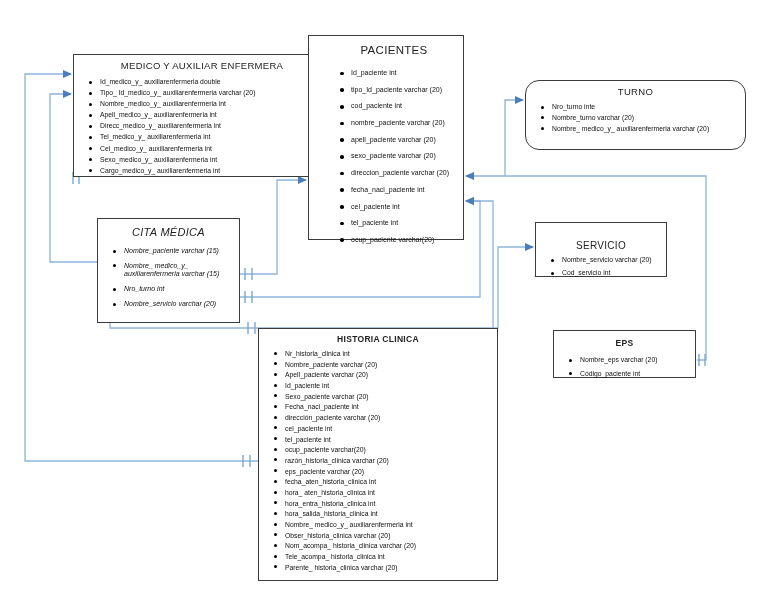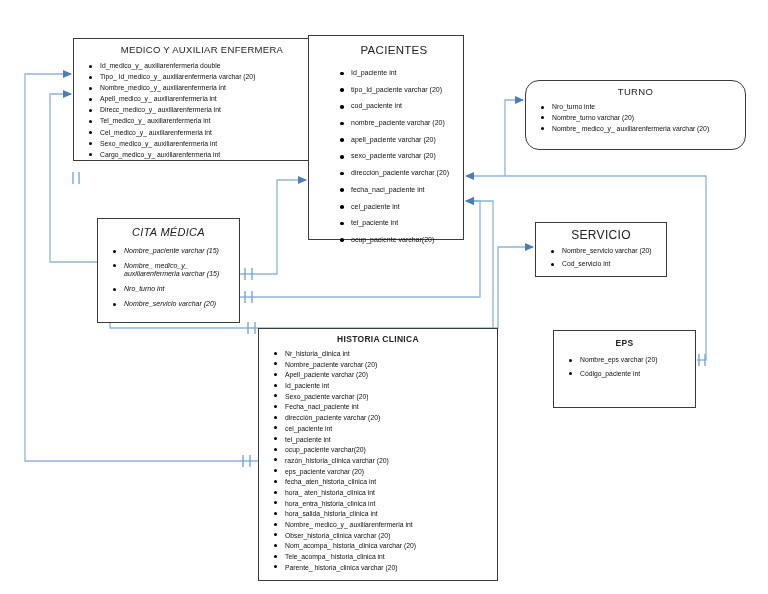--- a/index.html
+++ b/index.html
@@ -28,21 +28,21 @@
   
   .entity[data-entity-id="medico"] .entity-title{font-size:9.5px;margin-bottom:7px;}
   .entity[data-entity-id="medico"] li{margin-bottom:2.6px;}
   .entity[data-entity-id="pacientes"] .entity-title{font-size:11.5px;padding-top:8px;margin-bottom:13px;}
   .entity[data-entity-id="pacientes"] li{margin-bottom:8.2px;font-size:7px;}
   .entity[data-entity-id="pacientes"] li::before{width:3.6px;height:3.6px;}
   .entity[data-entity-id="turno"] .entity-title{font-size:9.5px;margin-bottom:6px;}
   .entity[data-entity-id="turno"] li{margin-bottom:2.4px;}
   .entity[data-entity-id="cita-medica"] .entity-title{font-size:11px;padding-top:7px;margin-bottom:9px;}
   .entity[data-entity-id="cita-medica"] li{margin-bottom:6.4px;font-size:7px;}
-  .entity[data-entity-id="servicio"] .entity-title{font-size:12px;margin-bottom:5px;}
+  .entity[data-entity-id="servicio"] .entity-title{font-size:10px;margin-bottom:5px;margin-top:12px;}
   .entity[data-entity-id="servicio"] li{margin-bottom:4.6px;}
   .entity[data-entity-id="eps"] .entity-title{font-size:8.5px;font-weight:bold;padding-top:7px;margin-bottom:8px;}
   .entity[data-entity-id="eps"] li{margin-bottom:5.2px;}
   .entity[data-entity-id="historia-clinica"] .entity-title{font-size:8.5px;font-weight:bold;margin-bottom:5px;}
   .entity[data-entity-id="historia-clinica"] li{margin-bottom:1.4px;line-height:9.3px;}
 </style>
 </head>
 <body>
 
 <div id="canvas">
@@ -69,21 +69,21 @@
         <polyline points="461,407 493,407 493,201 466,201" fill="none" stroke="#8db4dc" stroke-width="1.3" marker-end="url(#arrowhead)"></polyline>
         <polyline points="697,360 706,360 706,176 466,176" fill="none" stroke="#8db4dc" stroke-width="1.3" marker-end="url(#arrowhead)"></polyline>
         <line x1="699" x2="699" y1="354" y2="366" stroke="#7aa7d4" stroke-width="1.4"></line>
         <line x1="705" x2="705" y1="354" y2="366" stroke="#7aa7d4" stroke-width="1.4"></line>
         <polyline points="505,176 505,100 523,100" fill="none" stroke="#8db4dc" stroke-width="1.3" marker-end="url(#arrowhead)"></polyline>
         <line x1="73" x2="73" y1="172" y2="184" stroke="#7aa7d4" stroke-width="1.4"></line>
         <line x1="79" x2="79" y1="172" y2="184" stroke="#7aa7d4" stroke-width="1.4"></line>
       </g>
   </svg>
   <div id="entities">
-      <div class="entity" data-entity-id="medico" style="left: 73px; top: 38px; width: 258px; height: 123px; border-color: rgb(59, 59, 59);">
+      <div class="entity" data-entity-id="medico" style="left: 73px; top: 54px; width: 258px; height: 123px; border-color: rgb(59, 59, 59);">
         <div class="entity-title">MEDICO Y AUXILIAR ENFERMERA</div>
         <ul>
           <li>Id_medico_y_ auxiliarenfermeria double</li>
           <li>Tipo_ Id_medico_y_ auxiliarenfermeria varchar (20)</li>
           <li>Nombre_medico_y_ auxiliarenfermeria int</li>
           <li>Apell_medico_y_ auxiliarenfermeria int</li>
           <li>Direcc_medico_y_ auxiliarenfermeria int</li>
           <li>Tel_medico_y_ auxiliarenfermeria int</li>
           <li>Cel_medico_y_ auxiliarenfermeria int</li>
           <li>Sexo_medico_y_ auxiliarenfermeria int</li>
@@ -149,21 +149,21 @@
           <li>hora_ aten_historia_clinica int</li>
           <li>hora_entra_historia_clinica int</li>
           <li>hora_salida_historia_clinica int</li>
           <li>Nombre_ medico_y_ auxiliarenfermeria int</li>
           <li>Obser_historia_clinica varchar (20)</li>
           <li>Nom_acompa_ historia_clinica varchar (20)</li>
           <li>Tele_acompa_ historia_clinica int</li>
           <li>Parente_ historia_clinica varchar (20)</li>
         </ul>
       </div>
-      <div class="entity" data-entity-id="eps" style="left: 553px; top: 330px; width: 143px; height: 78px; border-color: rgb(59, 59, 59);">
+      <div class="entity" data-entity-id="eps" style="left: 553px; top: 330px; width: 143px; height: 48px; border-color: rgb(59, 59, 59);">
         <div class="entity-title">EPS</div>
         <ul>
           <li>Nombre_eps varchar (20)</li>
           <li>Código_paciente int</li>
         </ul>
       </div>
     </div>
 </div>
 
 </body></html>

